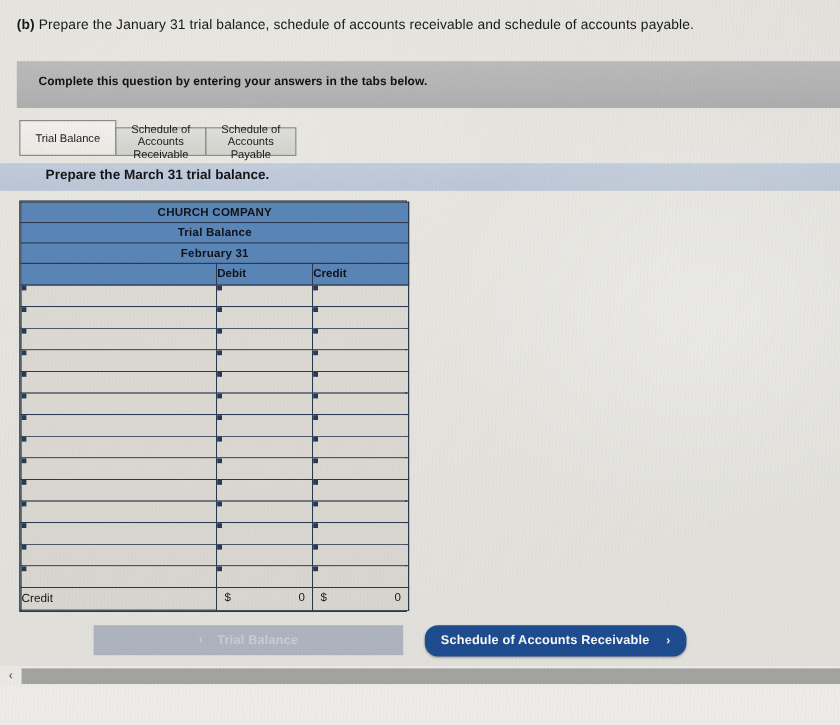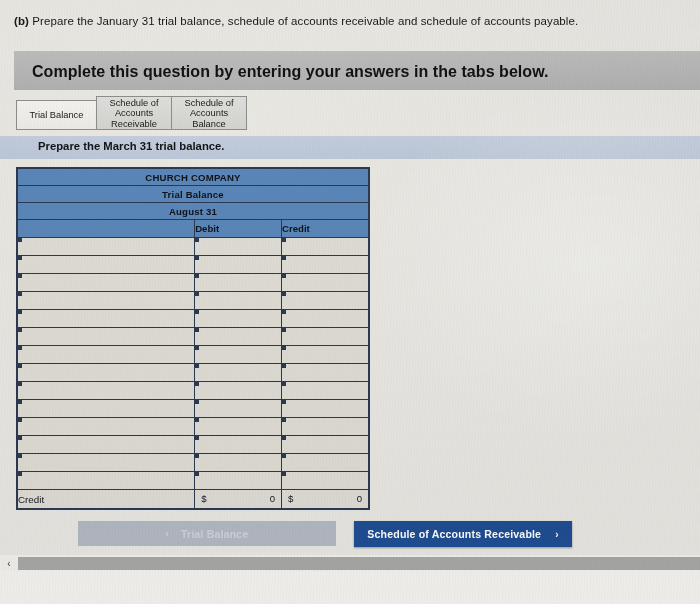--- a/index.html
+++ b/index.html
@@ -45,21 +45,21 @@
     left: 14px;
     top: 51px;
     width: 686px;
     height: 39px;
     background: linear-gradient(180deg, #bdbdbd 0%, #b6b6b6 55%, #b0b0b1 100%);
   }
   .instruction-bar .txt {
     position: absolute;
     left: 18px;
     top: 12px;
-    font-size: 16px;
+    font-size: 10px;
     font-weight: bold;
     color: #111214;
     letter-spacing: .05px;
   }
 
   
   .tabs {
     position: absolute;
     left: 16px;
     top: 96px;
@@ -69,21 +69,21 @@
   }
   .tab {
     box-sizing: border-box;
     border: 1px solid #8d8d8d;
     background: linear-gradient(180deg,#dededa 0%, #d3d3ce 100%);
     font-size: 9.3px;
     line-height: 10.5px;
     text-align: center;
     color: #1b1b1b;
     padding: 3px 4px 2px 4px;
-    height: 34px;
+    height: 24px;
     display: flex;
     flex-direction: column;
     justify-content: center;
     margin-right: -1px;
   }
   .tab.tab-trial { width: 81px; background: linear-gradient(180deg,#f3f2ee 0%, #eceae5 100%); height:30px; }
   .tab.tab-ar { width: 76px; }
   .tab.tab-ap { width: 76px; }
   .tab span { display: block; }
 
@@ -102,21 +102,21 @@
     font-size: 11.3px;
     font-weight: bold;
     color: #141519;
   }
 
   
   .tb-wrap {
     position: absolute;
     left: 16px;
     top: 167px;
-    width: 354px;
+    width: 323px;
     border: 1px solid #2b3a52;
     box-sizing: border-box;
     background: #dfded7;
   }
   table.tb {
     border-collapse: collapse;
     width: 100%;
     table-layout: fixed;
     font-size: 9.6px;
     color: #14181f;
@@ -211,20 +211,21 @@
     background: #1f4e93;
     color: #ffffff;
     font-size: 10.6px;
     font-weight: bold;
     display: flex;
     align-items: center;
     justify-content: center;
     gap: 14px;
     letter-spacing: .15px;
     box-shadow: 0 1px 2px rgba(0,0,0,.35);
+    border-radius: 11px;
   }
   .chev { font-size: 10px; font-weight: bold; }
 
   
   .hscroll {
     position: absolute;
     left: 0px;
     top: 555px;
     width: 700px;
     height: 16px;
@@ -282,21 +283,21 @@
     <span>Trial Balance</span>
   </div>
   <div class="tab tab-ar">
     <span>Schedule of</span>
     <span>Accounts</span>
     <span>Receivable</span>
   </div>
   <div class="tab tab-ap">
     <span>Schedule of</span>
     <span>Accounts</span>
-    <span>Balance</span>
+    <span>Payable</span>
   </div>
 </div>
 
 <div class="subheader-bar">
   <div class="txt">Prepare the March 31 trial balance.</div>
 </div>
 
 <div class="tb-wrap">
   <table class="tb">
     <colgroup>
@@ -305,21 +306,21 @@
         <col class="c-credit">
     </colgroup>
     <tbody>
       <tr class="title-row">
         <td colspan="3">CHURCH COMPANY</td>
       </tr>
       <tr class="title-row">
         <td colspan="3">Trial Balance</td>
       </tr>
       <tr class="title-row">
-        <td colspan="3">August 31</td>
+        <td colspan="3">February 31</td>
       </tr>
       <tr class="colhead-row">
         <td class="blank"></td>
         <td>Debit</td>
         <td>Credit</td>
       </tr>
 
       <tr class="data-row">
         <td class="cell"></td>
         <td class="cell"></td>

